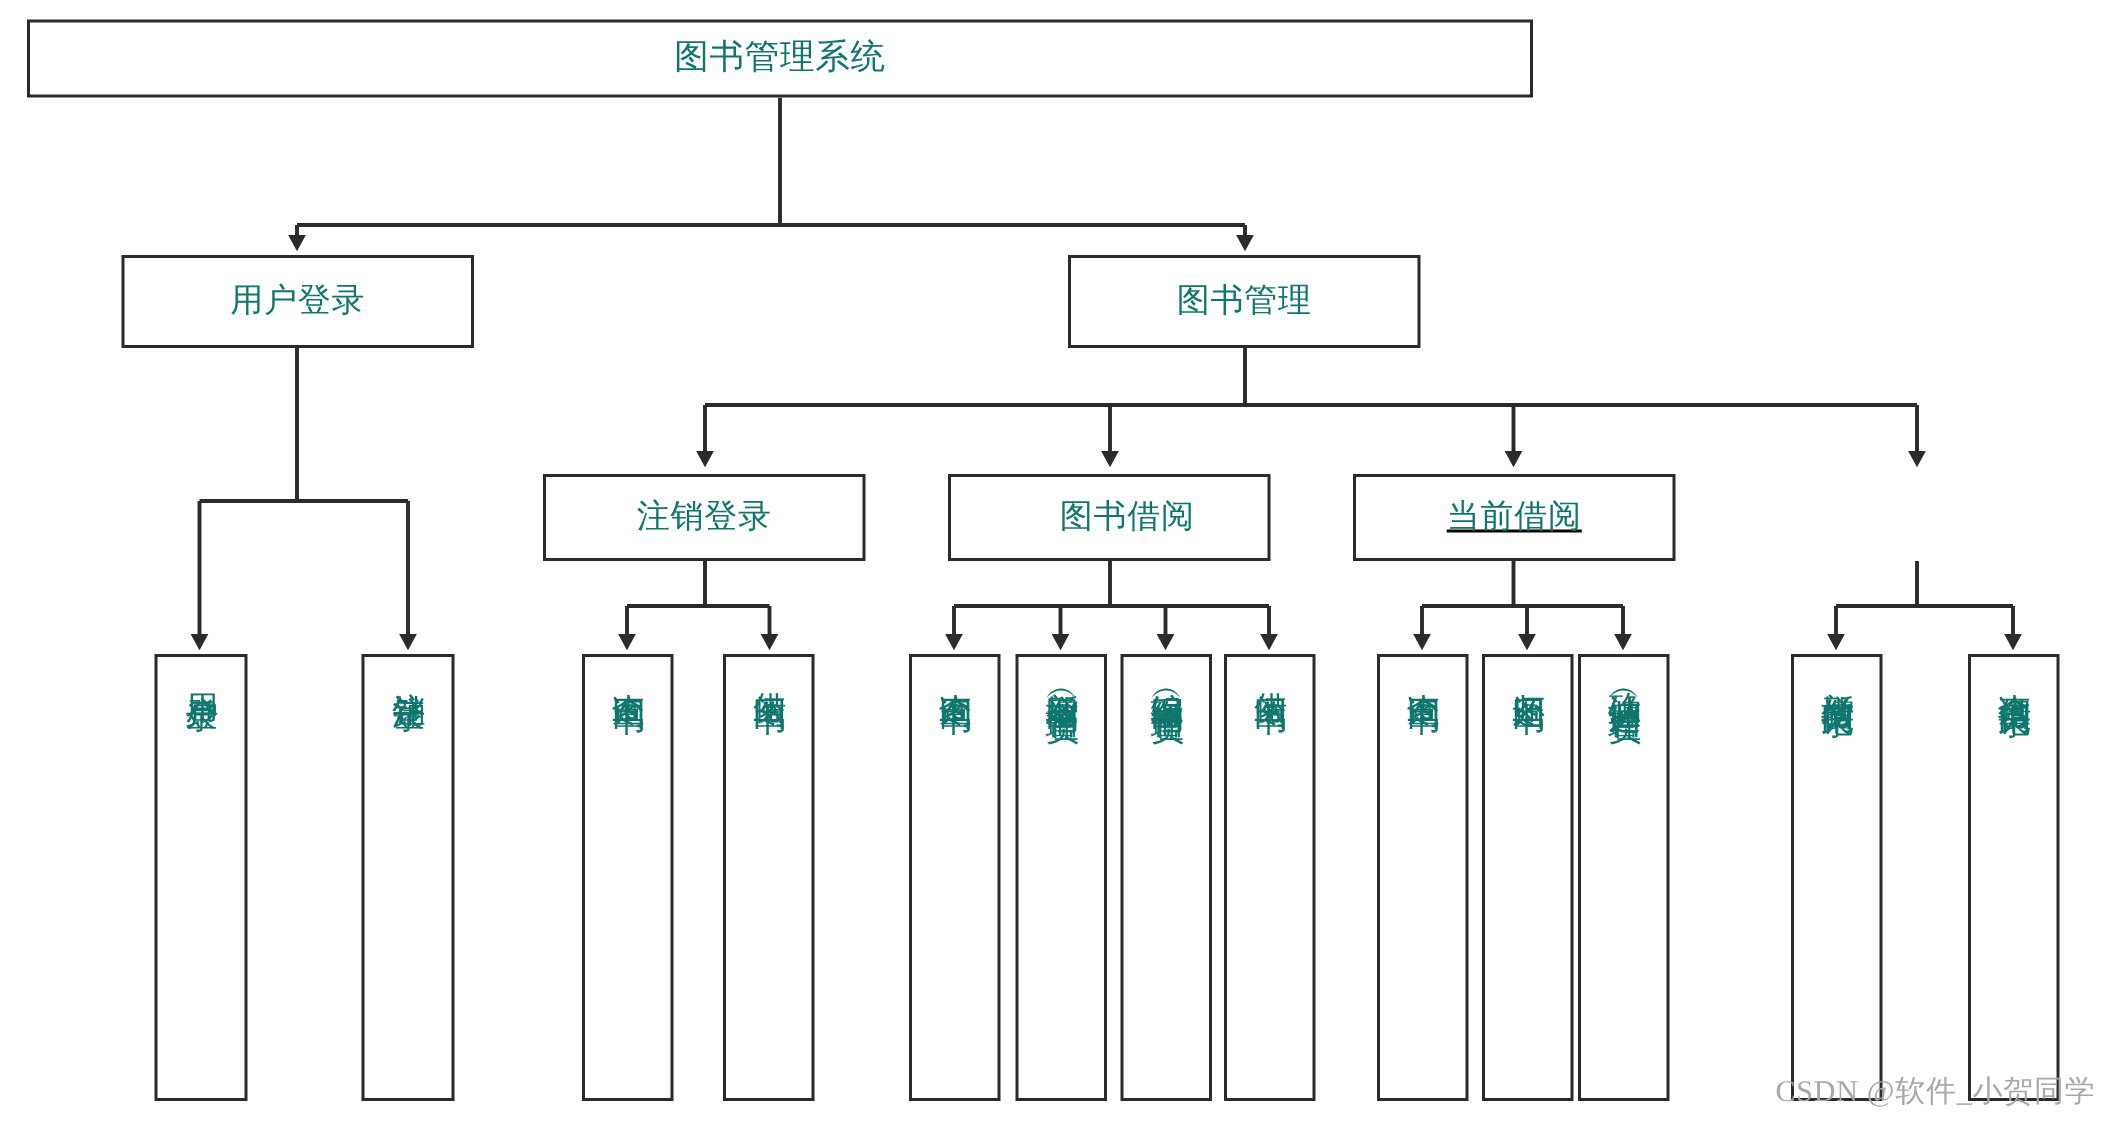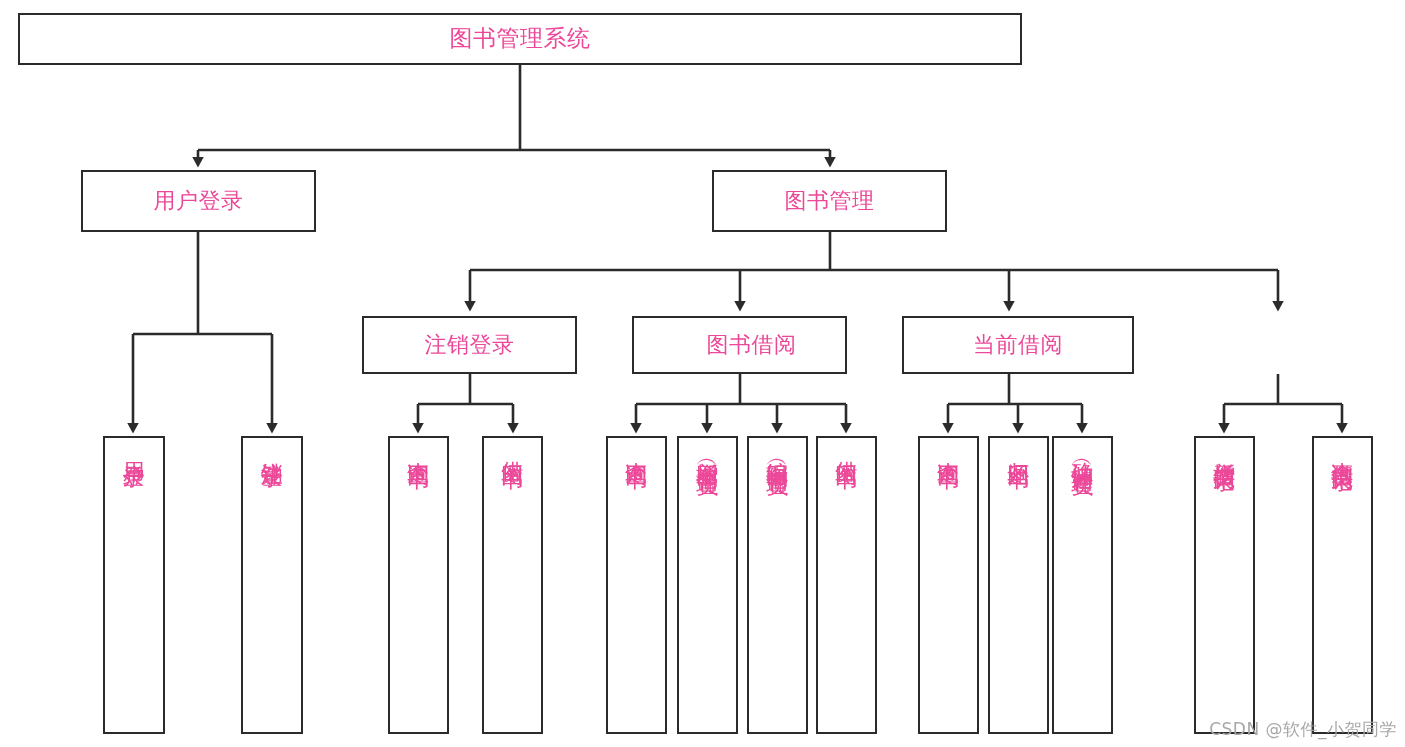--- a/index.html
+++ b/index.html
@@ -28,21 +28,21 @@
   .node {
     position: absolute;
     box-sizing: border-box;
     background: #ffffff;
     border: 2px solid #2b2b2b;
     display: flex;
     align-items: center;
     justify-content: center;
   }
   .node .label {
-    color: #ec4899;
+    color: #0f766e;
     text-align: center;
     line-height: 1.18;
     letter-spacing: 0.5px;
   }
   .node.horiz .label {
     font-size: 22px;
     writing-mode: horizontal-tb;
   }
   .node.root .label {
     font-size: 23px;
@@ -57,24 +57,25 @@
     writing-mode: vertical-rl;
     text-orientation: upright;
     line-height: 1.06;
     letter-spacing: 2px;
     white-space: nowrap;
   }
   .watermark {
     position: absolute;
     right: 8px;
     bottom: 6px;
-    font-size: 17px;
+    font-size: 20px;
     color: #a8a8a8;
     white-space: nowrap;
     letter-spacing: 0.5px;
+    font-family: Liberation Serif, serif;
   }
 </style>
 </head>
 <body>
 
 <div id="canvas">
 
   <svg class="wires" viewBox="0 0 1405 747">
     <defs>
       <marker id="arrow" markerWidth="11" markerHeight="12" refX="1.5" refY="6" orient="auto" markerUnits="userSpaceOnUse">
@@ -135,21 +136,21 @@
   <div class="node horiz" style="left:712px; top:170px; width:235px; height:62px;">
     <span class="label">图书管理</span>
   </div>
 
   <div class="node horiz" style="left:362px; top:316px; width:215px; height:58px;">
     <span class="label">注销登录</span>
   </div>
   <div class="node horiz" style="left:632px; top:316px; width:215px; height:58px;padding-left:24px;">
     <span class="label">图书借阅</span>
   </div>
-  <div class="node horiz" style="left:902px; top:316px; width:232px; height:58px;">
+  <div class="node horiz" style="left:902px; top:316px; width:215px; height:58px;text-decoration:underline;">
     <span class="label">当前借阅</span>
   </div>
 
   <div class="node vert" style="left:103px; top:436px; width:62px; height:298px;">
     <span class="label">用户登录</span>
   </div>
   <div class="node vert" style="left:241px; top:436px; width:62px; height:298px;">
     <span class="label">注销登录</span>
   </div>
 

